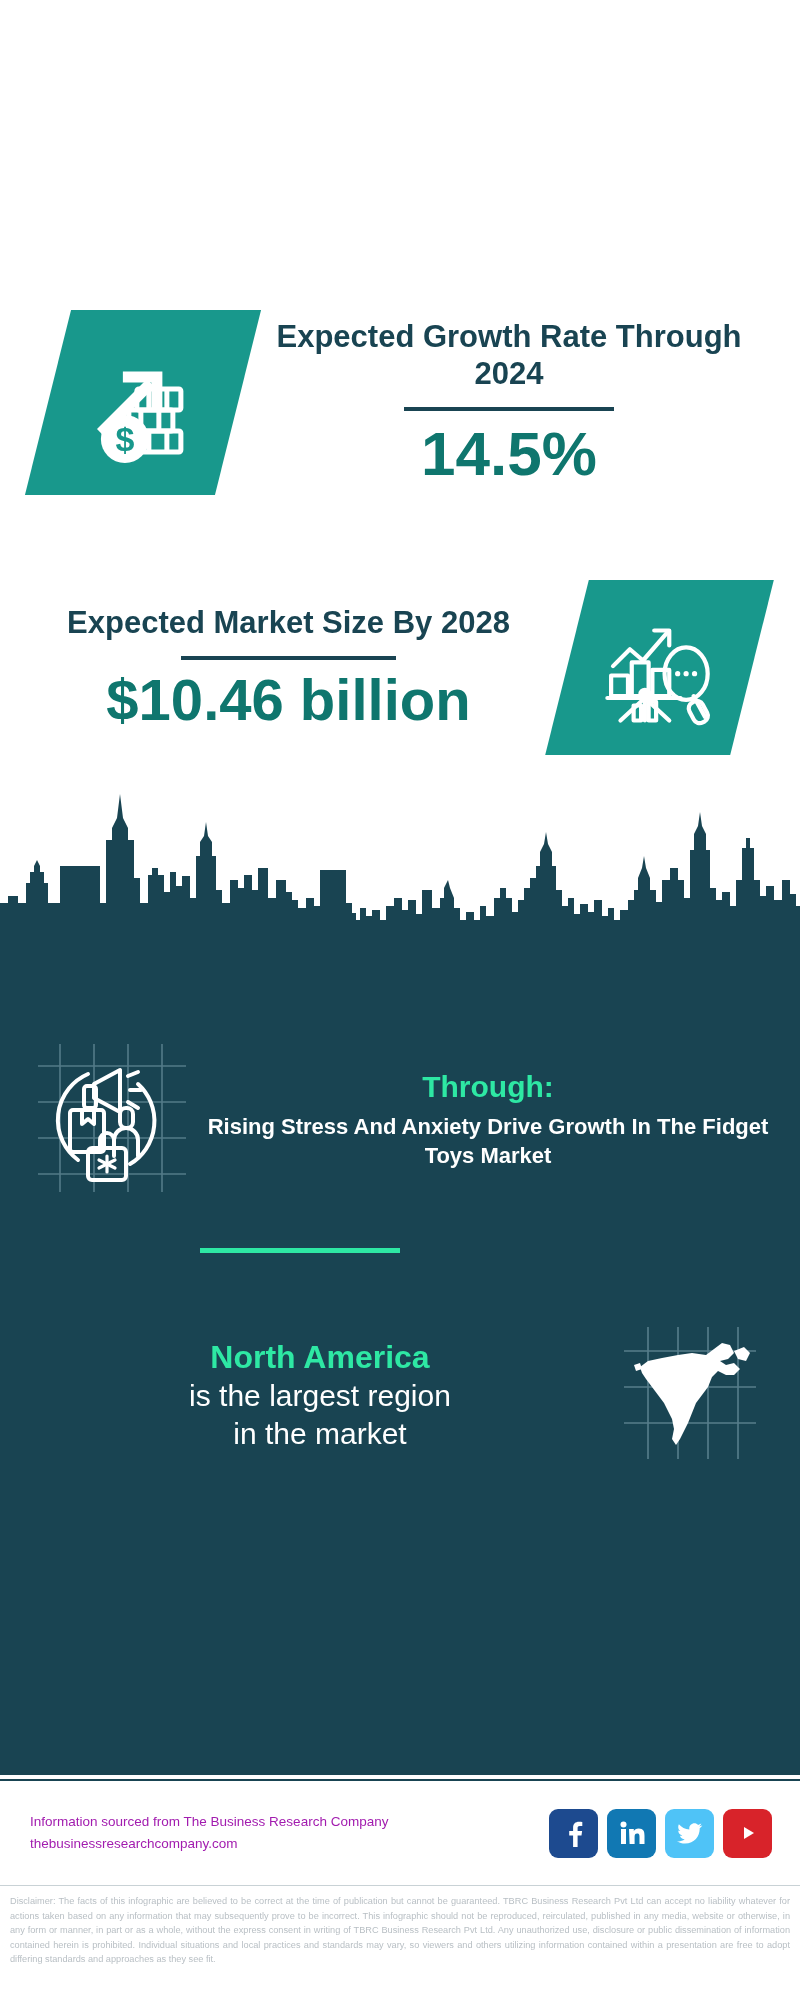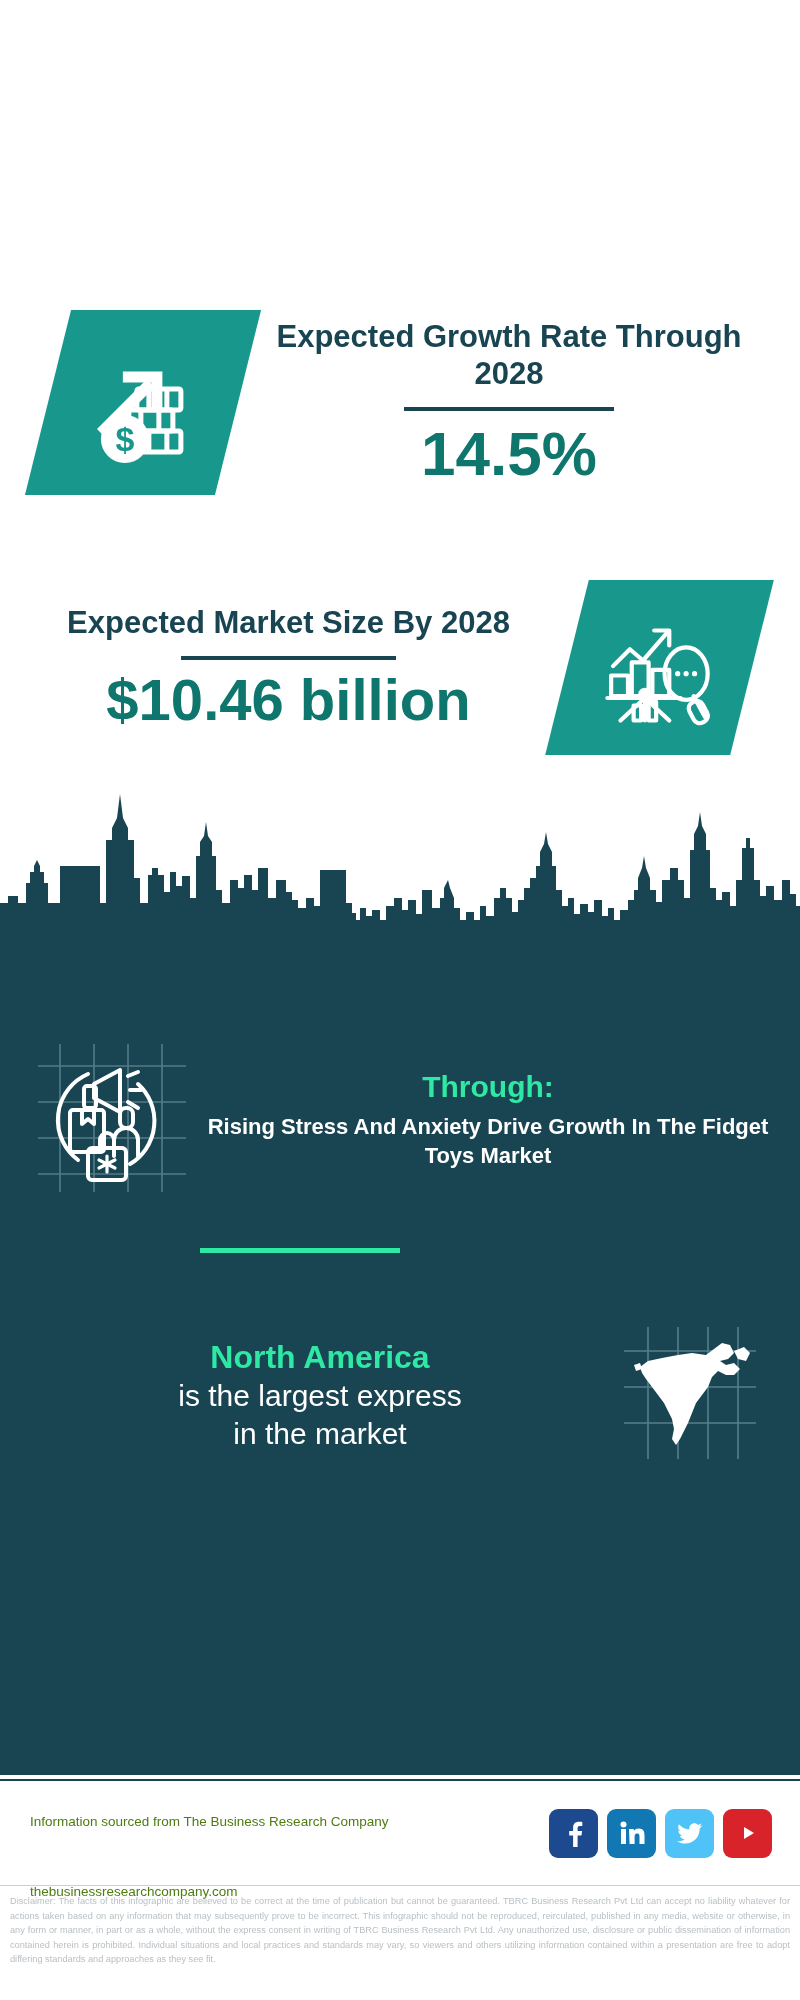--- a/index.html
+++ b/index.html
@@ -114,21 +114,21 @@
   
   .footer {
     position:absolute; left:0; top:1779px; width:800px; height:107px;
     background:#ffffff;
     border-top:2px solid #194452;
     border-bottom:1px solid #c9d2d6;
     display:flex; align-items:center;
   }
   .footer-text { margin-left:30px; flex:1; }
   .footer-line {
-    color:#4d7c0f; font-size:13.5px; line-height:1.65; white-space:nowrap;margin-top:48px;
+    color:#a21caf; font-size:13.5px; line-height:1.65; white-space:nowrap;
   }
   .social { display:flex; gap:9px; margin-right:28px; }
   .soc {
     width:49px; height:49px; border-radius:9px;
     display:flex; align-items:center; justify-content:center;
   }
   .soc-fb { background:#1d4a8f; }
   .soc-li { background:#1178b3; }
   .soc-tw { background:#4fc3f7; }
   .soc-yt { background:#d8232a; }
@@ -166,21 +166,21 @@
             <line x1="70" y1="92" x2="70" y2="113"></line>
             <line x1="88" y1="92" x2="88" y2="113"></line>
           </g>
 
           <circle cx="46" cy="100" r="24" fill="#ffffff"></circle>
           <text x="46" y="112" font-family="Liberation Sans, sans-serif" font-size="34" font-weight="bold" fill="#18988c" text-anchor="middle">$</text>
         </svg>
       </div>
     </div>
     <div class="stat1-text">
-      <div class="stat-label">Expected Growth Rate Through 2028</div>
+      <div class="stat-label">Expected Growth Rate Through 2024</div>
       <div class="rule"></div>
       <div class="stat-value">14.5%</div>
     </div>
   </div>
 
   <div class="stat2">
     <div class="stat2-text">
       <div class="stat-label">Expected Market Size By 2028</div>
       <div class="rule"></div>
       <div class="stat-value">$10.46 billion</div>
@@ -268,21 +268,21 @@
         <div class="driver-head">Through:</div>
         <div class="driver-body">Rising Stress And Anxiety Drive Growth In The Fidget Toys Market</div>
       </div>
     </div>
 
     <div class="divider"></div>
 
     <div class="region-row">
       <div class="region-text">
         <div class="region-name">North America</div>
-        <div class="region-sub">is the largest express</div>
+        <div class="region-sub">is the largest region</div>
         <div class="region-sub">in the market</div>
       </div>
       <div class="region-map">
         <svg width="136" height="136" viewBox="0 0 136 136">
           <g stroke="#5e8592" stroke-width="1.6" opacity="0.9">
             <line x1="26" y1="2" x2="26" y2="134"></line>
             <line x1="56" y1="2" x2="56" y2="134"></line>
             <line x1="86" y1="2" x2="86" y2="134"></line>
             <line x1="116" y1="2" x2="116" y2="134"></line>
             <line x1="2" y1="26" x2="134" y2="26"></line>

